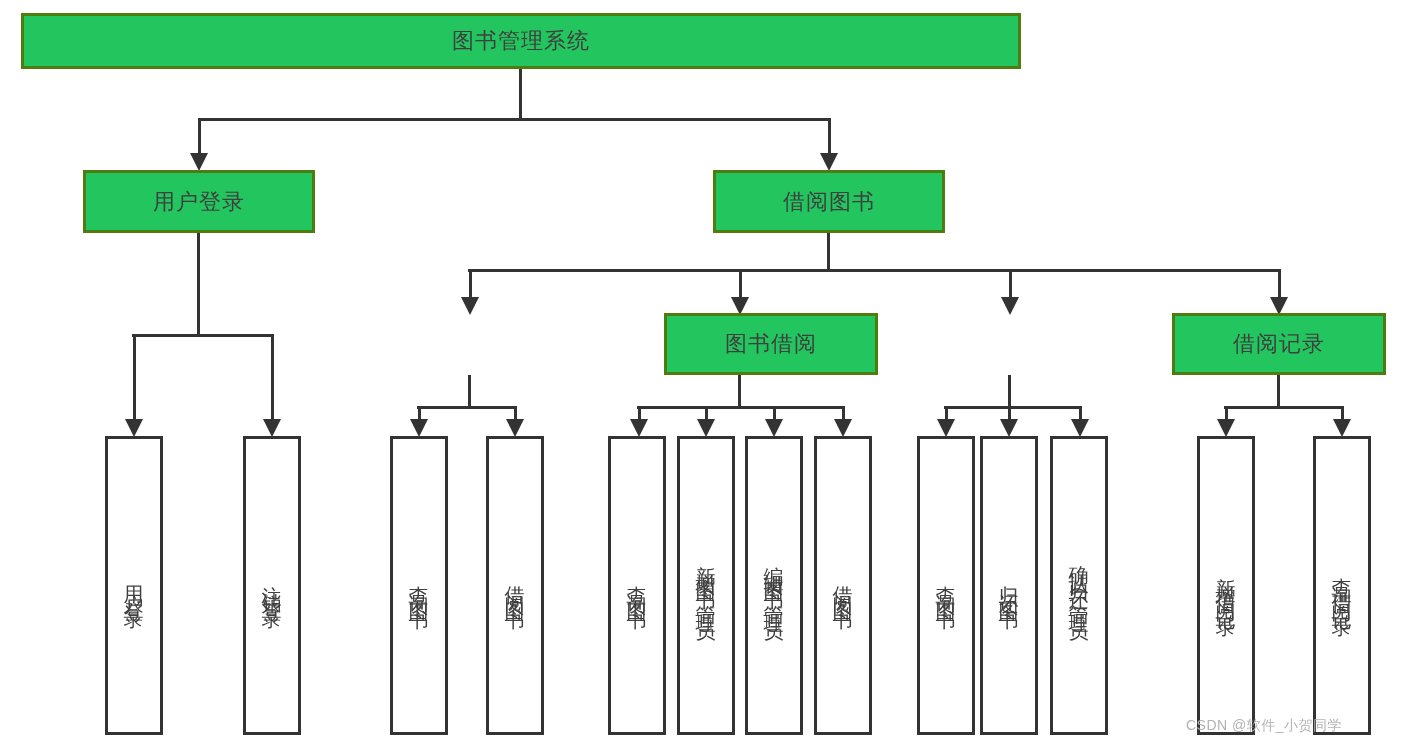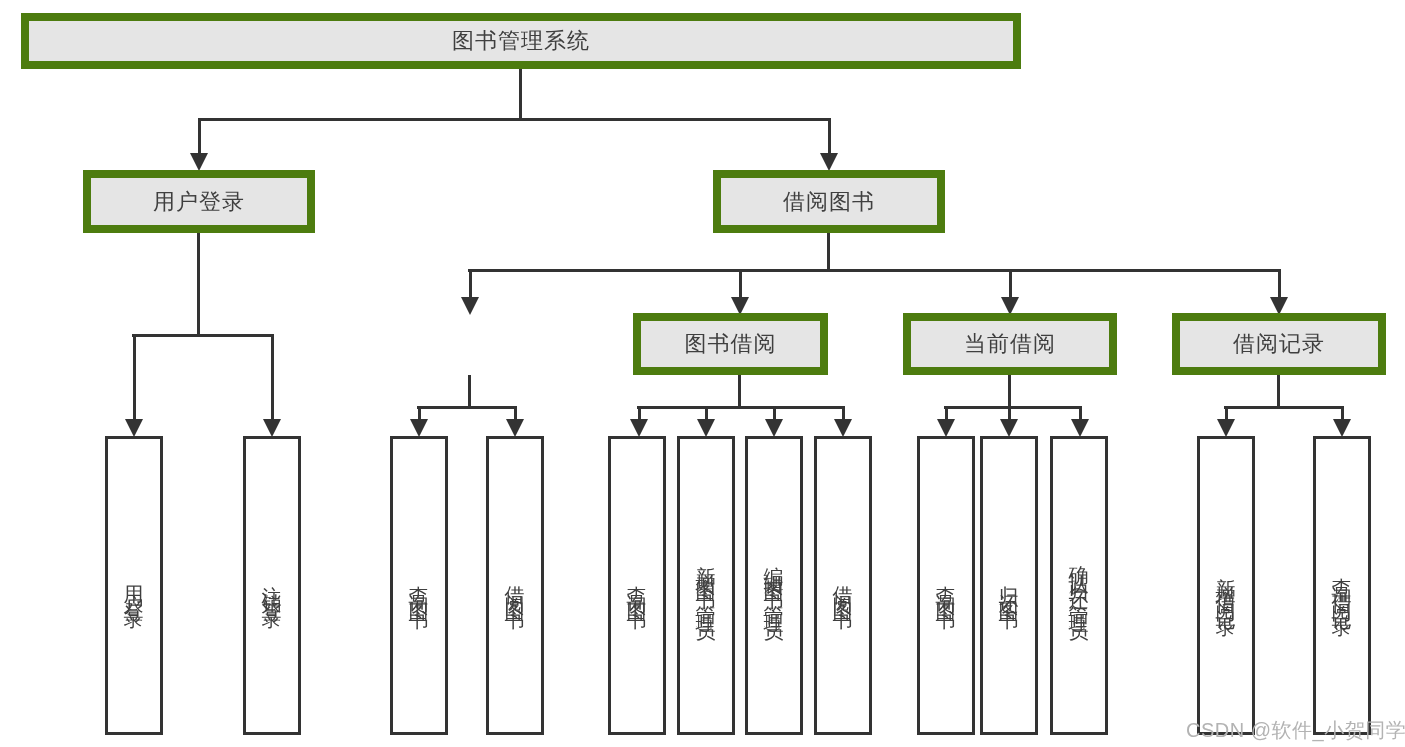--- a/index.html
+++ b/index.html
@@ -8,22 +8,22 @@
     position: relative;
     width: 1405px;
     height: 747px;
     background: #ffffff;
     overflow: hidden;
   }
   
   .box {
     position: absolute;
     box-sizing: border-box;
-    background: #e5e5e5;
-    border: 8px solid #4d7c0f;
+    background: #22c55e;
+    border: 3px solid #4d7c0f;
     display: flex;
     align-items: center;
     justify-content: center;
     color: #3f3f3f;
     font-size: 22px;
     letter-spacing: 1px;
   }
   
   .vbox {
     position: absolute;
@@ -55,21 +55,21 @@
     width: 0; height: 0;
     border-left: 9px solid transparent;
     border-right: 9px solid transparent;
     border-top: 18px solid #333333;
   }
   .watermark {
     position: absolute;
     left: 1186px;
     top: 717px;
     color: #b3b3b3;
-    font-size: 20px;
+    font-size: 14px;
     letter-spacing: 0.5px;
     white-space: nowrap;
   }
 </style>
 </head>
 <body>
 
 <div id="canvas">
 
   <div class="box" style="left:21px; top:13px; width:1000px; height:56px;">
@@ -101,25 +101,22 @@
   <div class="hline" style="left:468px; top:269px; width:813px;"></div>
   <div class="shaft" style="left:469px; top:269px; height:30px;"></div>
   <div class="ahead" style="left:461px; top:297px;"></div>
   <div class="shaft" style="left:739px; top:269px; height:30px;"></div>
   <div class="ahead" style="left:731px; top:297px;"></div>
   <div class="shaft" style="left:1009px; top:269px; height:30px;"></div>
   <div class="ahead" style="left:1001px; top:297px;"></div>
   <div class="shaft" style="left:1278px; top:269px; height:30px;"></div>
   <div class="ahead" style="left:1270px; top:297px;"></div>
 
-  <div class="box" style="left:633px; top:313px; width:195px; height:62px;">
+  <div class="box" style="left:664px; top:313px; width:214px; height:62px;">
     <span>图书借阅</span>
-  </div>
-  <div class="box" style="left:903px; top:313px; width:214px; height:62px;">
-    <span>当前借阅</span>
   </div>
   <div class="box" style="left:1172px; top:313px; width:214px; height:62px;">
     <span>借阅记录</span>
   </div>
 
   <div class="vline" style="left:468px; top:375px; height:34px;"></div>
   <div class="hline" style="left:417px; top:406px; width:100px;"></div>
   <div class="shaft" style="left:418px; top:406px; height:15px;"></div>
   <div class="ahead" style="left:410px; top:419px;"></div>
   <div class="shaft" style="left:514px; top:406px; height:15px;"></div>

